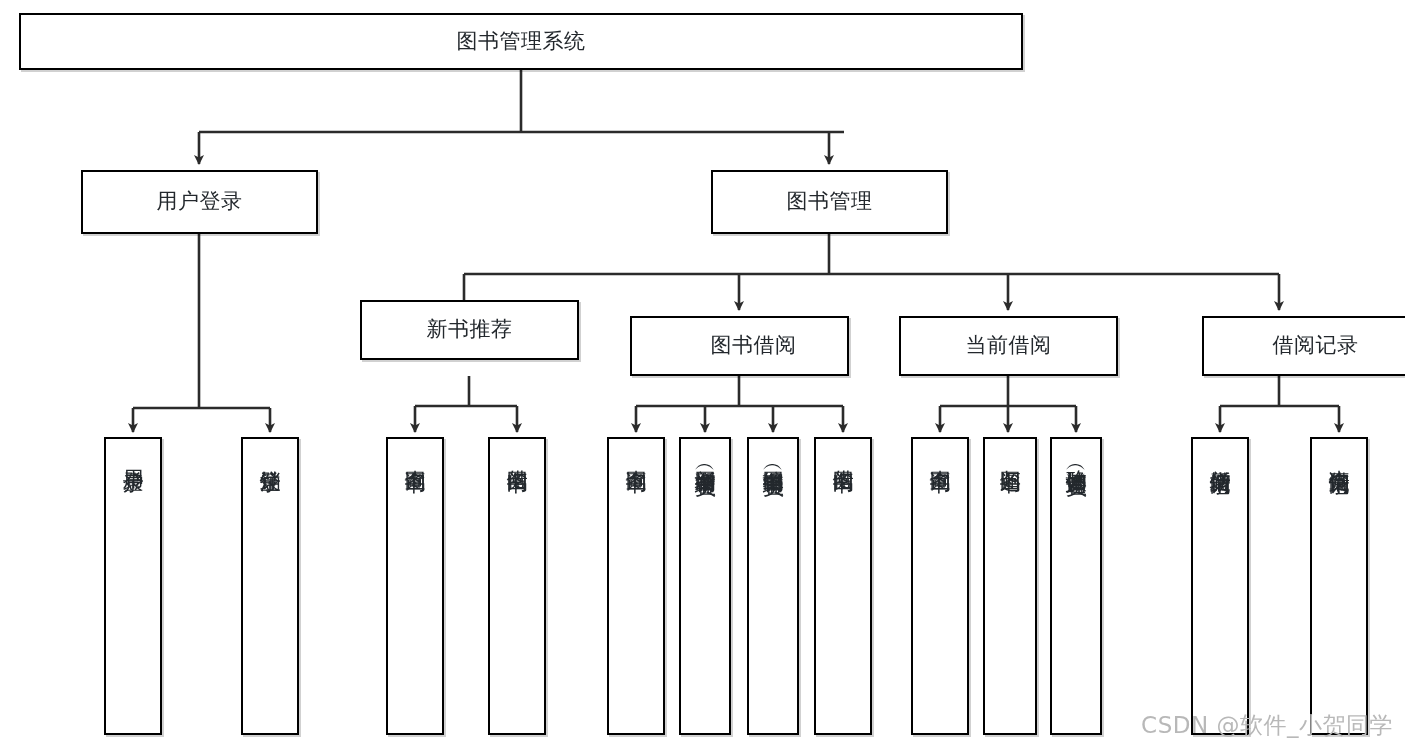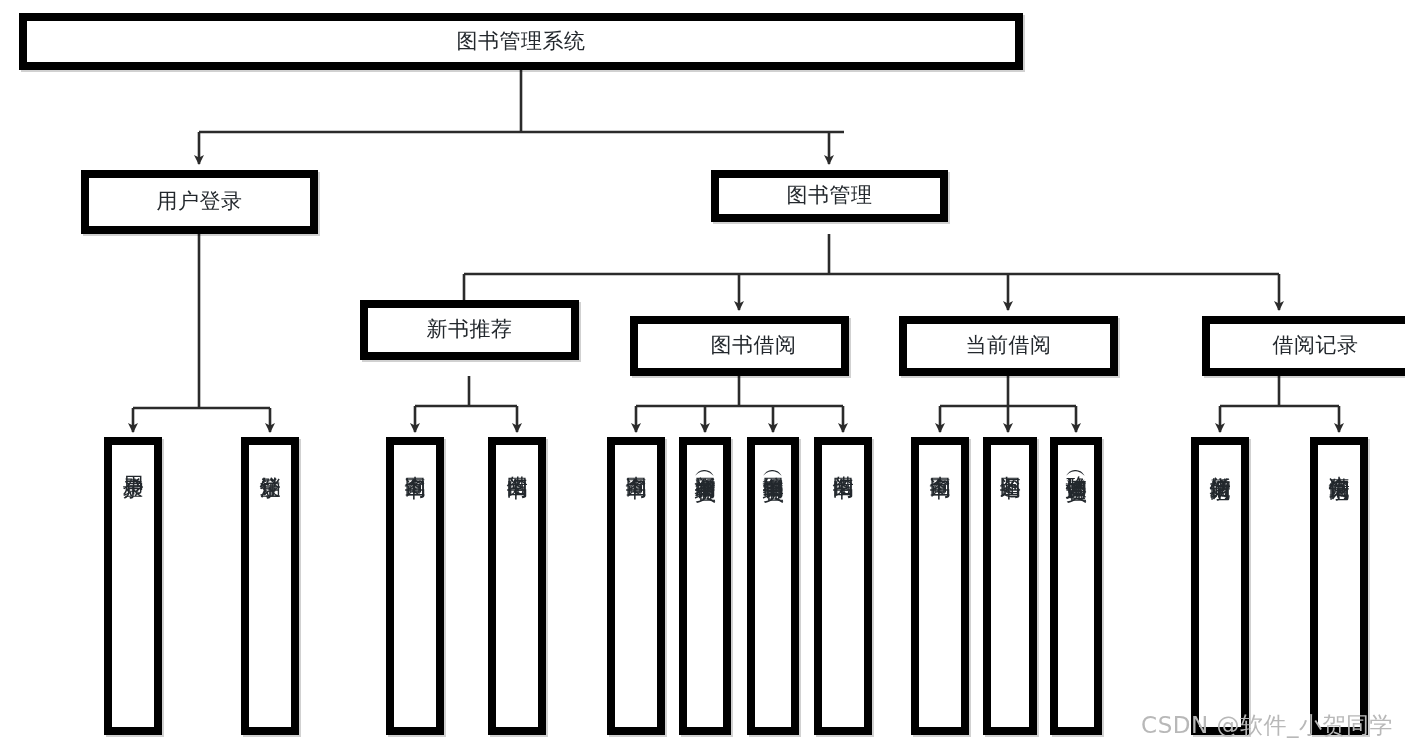--- a/index.html
+++ b/index.html
@@ -21,21 +21,21 @@
     position: absolute;
     left: 0;
     top: 0;
     width: 1405px;
     height: 747px;
   }
   .node {
     position: absolute;
     box-sizing: border-box;
     background: #ffffff;
-    border: 8px solid #000000;
+    border: 2px solid #000000;
     box-shadow: 2px 2px 0 rgba(0,0,0,0.18);
     display: flex;
     align-items: center;
     justify-content: center;
     color: #23282d;
   }
   .node .label {
     font-size: 21px;
     line-height: 1.12;
     letter-spacing: 0.5px;
@@ -142,21 +142,21 @@
   </svg>
 
   <div class="node" style="left:19px; top:13px; width:1004px; height:57px;">
     <span class="label">图书管理系统</span>
   </div>
 
   <div class="node" style="left:81px; top:170px; width:237px; height:64px;">
     <span class="label">用户登录</span>
   </div>
 
-  <div class="node" style="left:711px; top:170px; width:237px; height:52px;">
+  <div class="node" style="left:711px; top:170px; width:237px; height:64px;">
     <span class="label">图书管理</span>
   </div>
 
   <div class="node" style="left:360px; top:300px; width:219px; height:60px;align-items:center;">
     <span class="label">新书推荐</span>
   </div>
 
   <div class="node" style="left:630px; top:316px; width:219px; height:60px;padding-left:28px;">
     <span class="label">图书借阅</span>
   </div>

